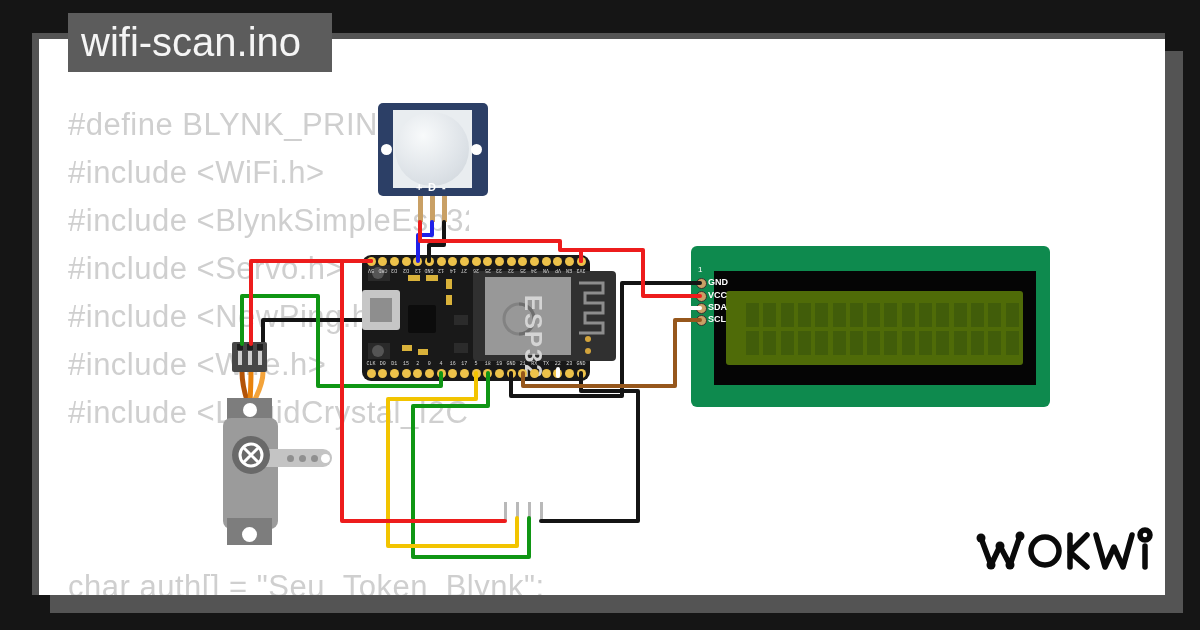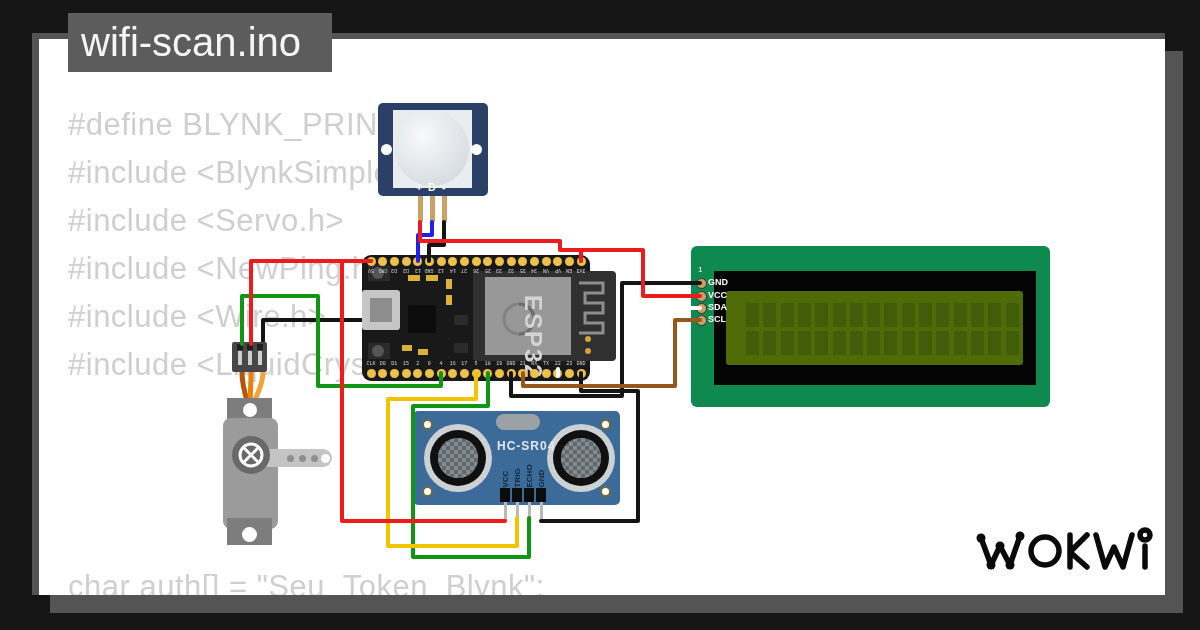--- a/index.html
+++ b/index.html
@@ -72,21 +72,21 @@
   .srv-armhole{position:absolute;border-radius:50%;background:#8f8f8f;}
   .srv-hub{position:absolute;width:38px;height:38px;border-radius:50%;background:#696969;}
 </style>
 </head>
 <body>
 
 <div class="shadow"></div>
 
 <div class="canvas">
 
-  <div class="code" id="code-block"><div>#define BLYNK_PRINT Serial</div><div>#include &lt;BlynkSimpleEsp32.h&gt;</div><div>#include &lt;Servo.h&gt;</div><div>#include &lt;NewPing.h&gt;</div><div>#include &lt;Wire.h&gt;</div><div>#include &lt;LiquidCrystal_I2C.h&gt;</div><div></div></div>
+  <div class="code" id="code-block"><div>#define BLYNK_PRINT Serial</div><div>#include &lt;WiFi.h&gt;</div><div>#include &lt;BlynkSimpleEsp32.h&gt;</div><div>#include &lt;Servo.h&gt;</div><div>#include &lt;NewPing.h&gt;</div><div>#include &lt;Wire.h&gt;</div><div>#include &lt;LiquidCrystal_I2C.h&gt;</div><div></div></div>
   <div class="code-last">char auth[] = "Seu_Token_Blynk";</div>
 
   <svg class="wires wires-under" id="wires-under" width="1126" height="556" viewBox="0 0 1126 556">
       <path d="M224,305 L 224,281 L 421,281" stroke="#141414" stroke-width="4" fill="none" stroke-linecap="round" stroke-linejoin="round"></path>
     </svg>
 
   <div class="part pir-board" style="left:339px;top:64px;width:110px;height:93px;">
     <div class="pir-face"></div>
     <div class="pir-dome"></div>
     <div class="pir-hole" style="left:3px;top:41px;"></div>
@@ -233,40 +233,20 @@
         <div class="pinlbl" style="left: 174.05px; top: 106px;">TX</div>
         <div class="pin" style="left: 191.22px; top: 113.5px;"></div>
         <div class="pinlbl" style="left: 185.72px; top: 106px;">22</div>
         <div class="pin" style="left: 202.89px; top: 113.5px;"></div>
         <div class="pinlbl" style="left: 197.39px; top: 106px;">23</div>
         <div class="pin" style="left: 214.56px; top: 113.5px;"></div>
         <div class="pinlbl" style="left: 209.06px; top: 106px;">GND</div>
       </div>
   </div>
 
-  <div class="part son-board" style="left:374px;top:372px;width:207px;height:94px;">
-    <div class="son-hole" style="left:9px;top:8px;"></div>
-    <div class="son-hole" style="left:187px;top:8px;"></div>
-    <div class="son-hole" style="left:9px;top:75px;"></div>
-    <div class="son-hole" style="left:187px;top:75px;"></div>
-    <div class="son-eye" style="left:25px;top:27px;"></div>
-    <div class="son-eye" style="left:148px;top:27px;"></div>
-    <div class="son-xtal" style="left:83px;top:3px;"></div>
-    <div class="son-lbl" style="left:84px;top:28px;">HC-SR04</div>
-    <div id="son-pins">
-        <div class="son-pinlbl" style="left: 75px; top: 55px;">VCC</div>
-        <div class="son-pin" style="left: 87px; top: 77px;"></div>
-        <div class="son-pinlbl" style="left: 87px; top: 55px;">TRIG</div>
-        <div class="son-pin" style="left: 99px; top: 77px;"></div>
-        <div class="son-pinlbl" style="left: 99px; top: 55px;">ECHO</div>
-        <div class="son-pin" style="left: 111px; top: 77px;"></div>
-        <div class="son-pinlbl" style="left: 111px; top: 55px;">GND</div>
-        <div class="son-pin" style="left: 123px; top: 77px;"></div>
-      </div>
-  </div>
   <div class="part" id="son-stubs" style="left:0;top:0;z-index:2;">
       <div class="son-stub" style="left: 464.5px; top: 463px;"></div>
       <div class="son-stub" style="left: 476.5px; top: 463px;"></div>
       <div class="son-stub" style="left: 488.5px; top: 463px;"></div>
       <div class="son-stub" style="left: 500.5px; top: 463px;"></div>
     </div>
 
   <div class="part lcd-pcb" style="left:652px;top:207px;width:359px;height:161px;">
     <div class="lcd-bezel"></div>
     <div class="lcd-screen" id="lcd-screen">

